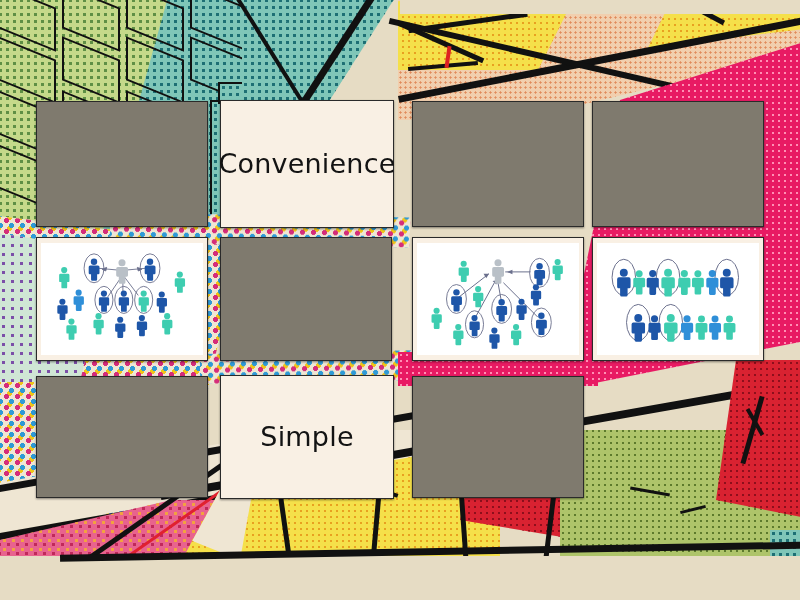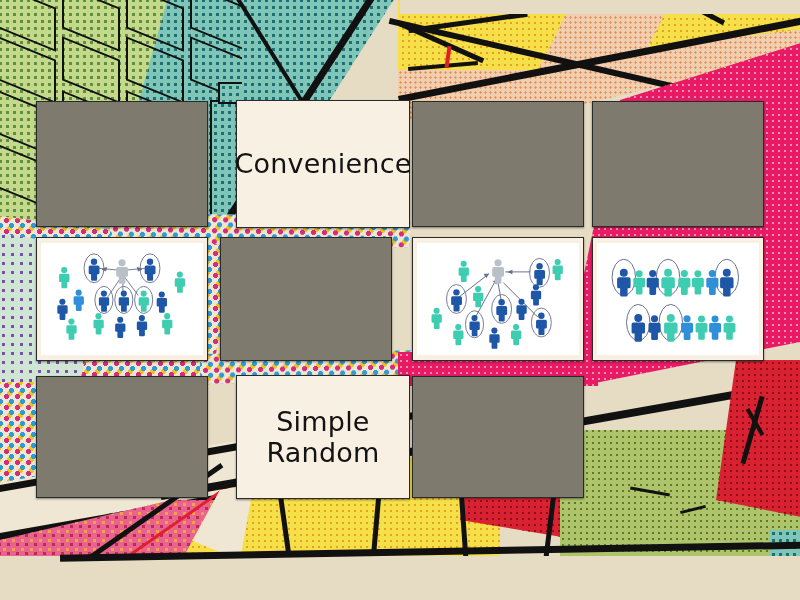--- a/index.html
+++ b/index.html
@@ -83,21 +83,20 @@
   .tile.text{
     background:#f9f0e4;
     display:flex;align-items:center;justify-content:center;
     text-align:center;
     color:#131313;
     font-family:"DejaVu Sans", sans-serif;
     font-size:27px;
     line-height:1.16;
     letter-spacing:.2px;
     padding:4px 6px;
-    margin-left:16px;
   }
   .tile.pic{
     background:#f9f0e4;
     display:flex;align-items:center;justify-content:center;
     padding:5px 4px;
   }
   .picinner{
     width:100%;height:100%;
     background:#ffffff;
     position:relative;
@@ -474,21 +473,20 @@
             </g>
         </svg>
       </div>
     </div>
 
     <div class="tile back" style="left:36px;top:376px;width:172px;height:122px;"></div>
 
     <div class="tile text" style="left:220px;top:375px;width:174px;height:124px;">
       <span>
         <span>Simple</span><br>
-        <span>Random</span>
       </span>
     </div>
 
     <div class="tile back" style="left:412px;top:376px;width:172px;height:122px;"></div>
 
 
   </div>
 </div>
 
 </body></html>

